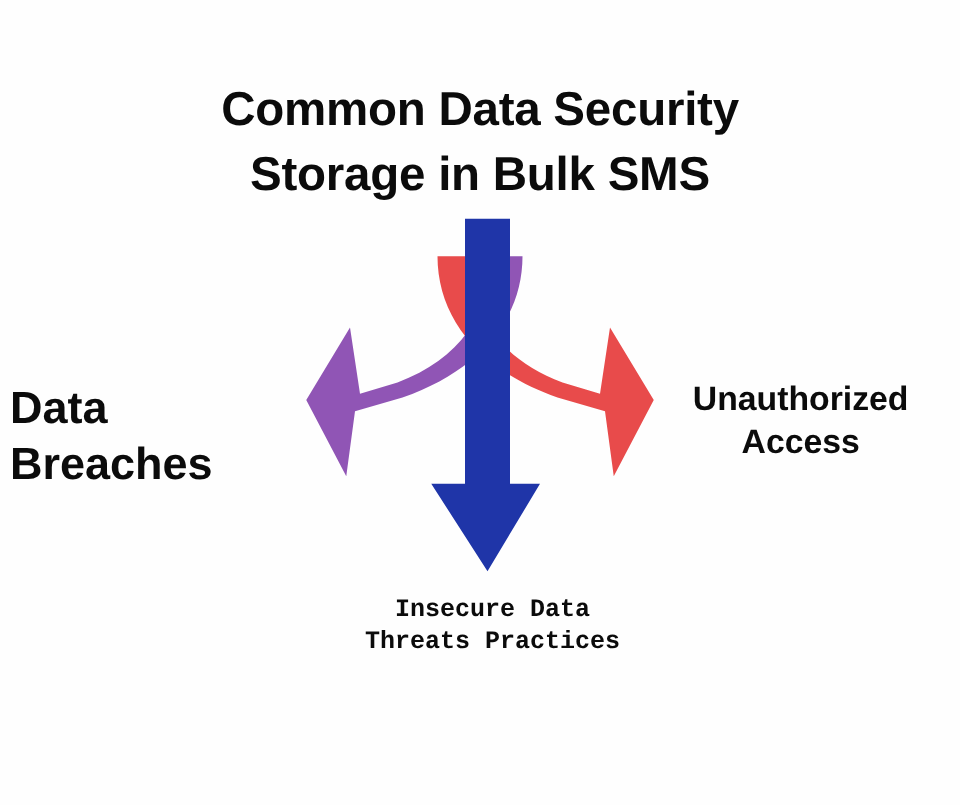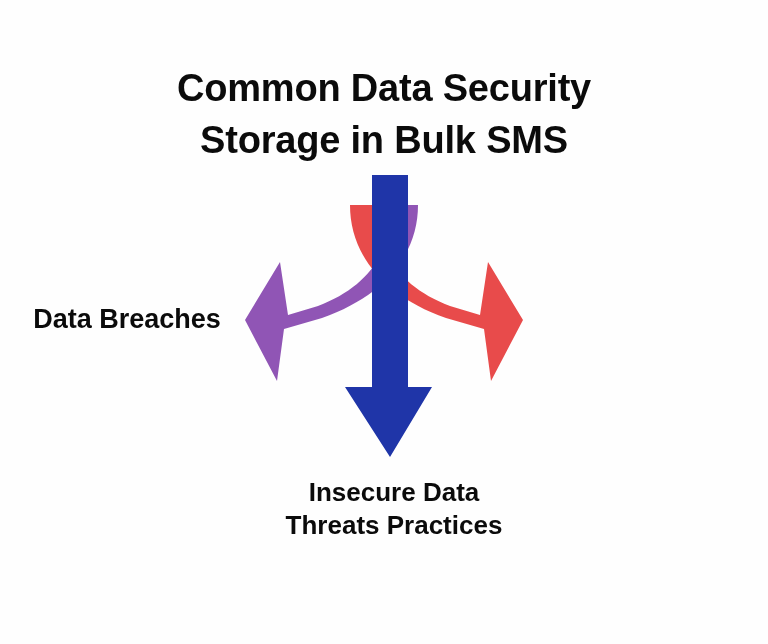--- a/index.html
+++ b/index.html
@@ -48,36 +48,37 @@
   .node-label {
     position: absolute;
     font-weight: 700;
     color: #0b0b0b;
     line-height: 1.25;
   }
   .label-left {
     left: 8px;
     top: 303px;
     width: 238px;
-    text-align: center;
-    font-size: 27px;
+    text-align: left;
+    font-size: 36px;
   }
   .label-right {
     left: 528px;
     top: 303px;
     width: 225px;
     text-align: center;
     font-size: 27px;
   }
   .label-bottom {
     left: 234px;
     top: 476px;
     width: 320px;
     text-align: center;
-    font-size: 26px;
+    font-size: 20px;
+    font-family: Liberation Mono, monospace;
   }
   .label-line { display: block; }
 </style>
 </head>
 <body>
 
 <div id="canvas">
 
   <div class="title">
     <span class="t-line">Common Data Security</span>
@@ -115,19 +116,23 @@
              L 390 457
              L 345 387
              L 372 387
              Z"></path>
   </svg>
 
   <div class="node-label label-left">
     <span class="label-line">Data Breaches</span>
   </div>
 
+  <div class="node-label label-right">
+    <span class="label-line">Unauthorized</span>
+    <span class="label-line">Access</span>
+  </div>
 
   <div class="node-label label-bottom">
     <span class="label-line">Insecure Data</span>
     <span class="label-line">Threats Practices</span>
   </div>
 
 </div>
 
 </body></html>

